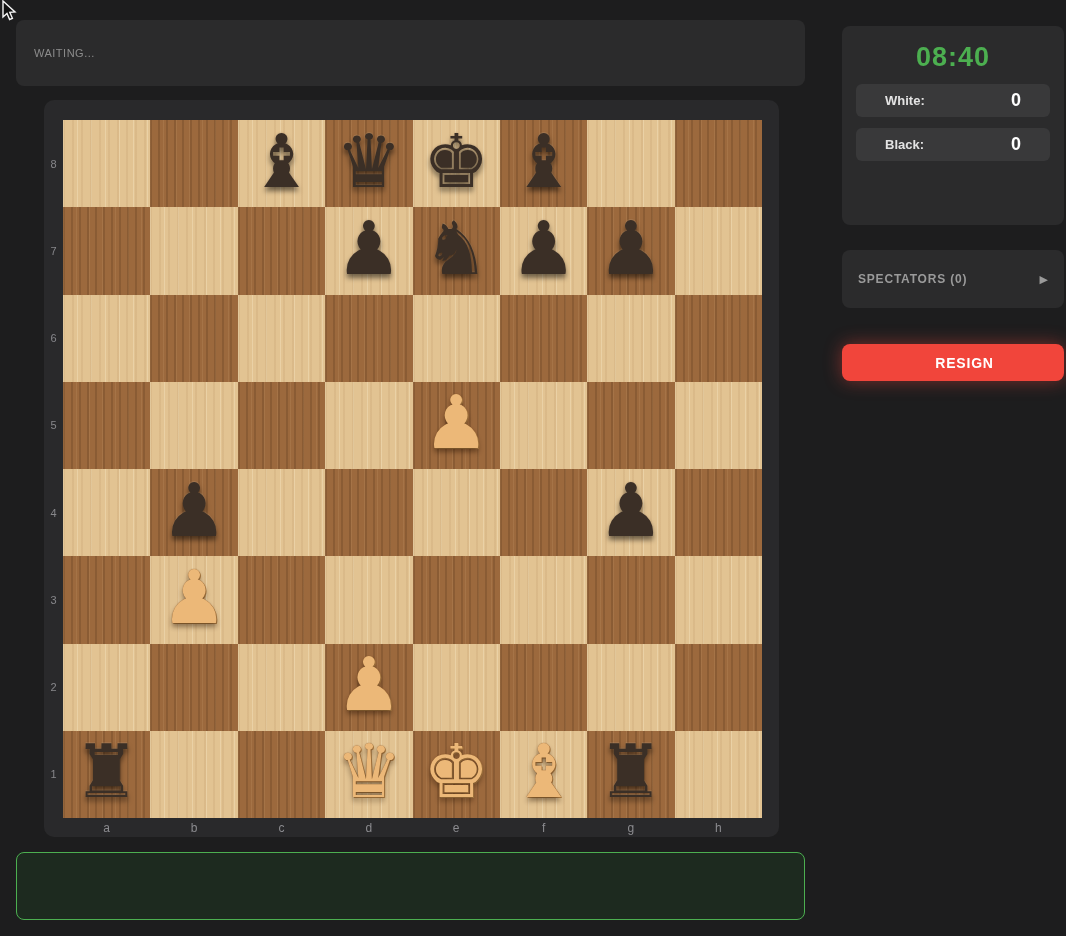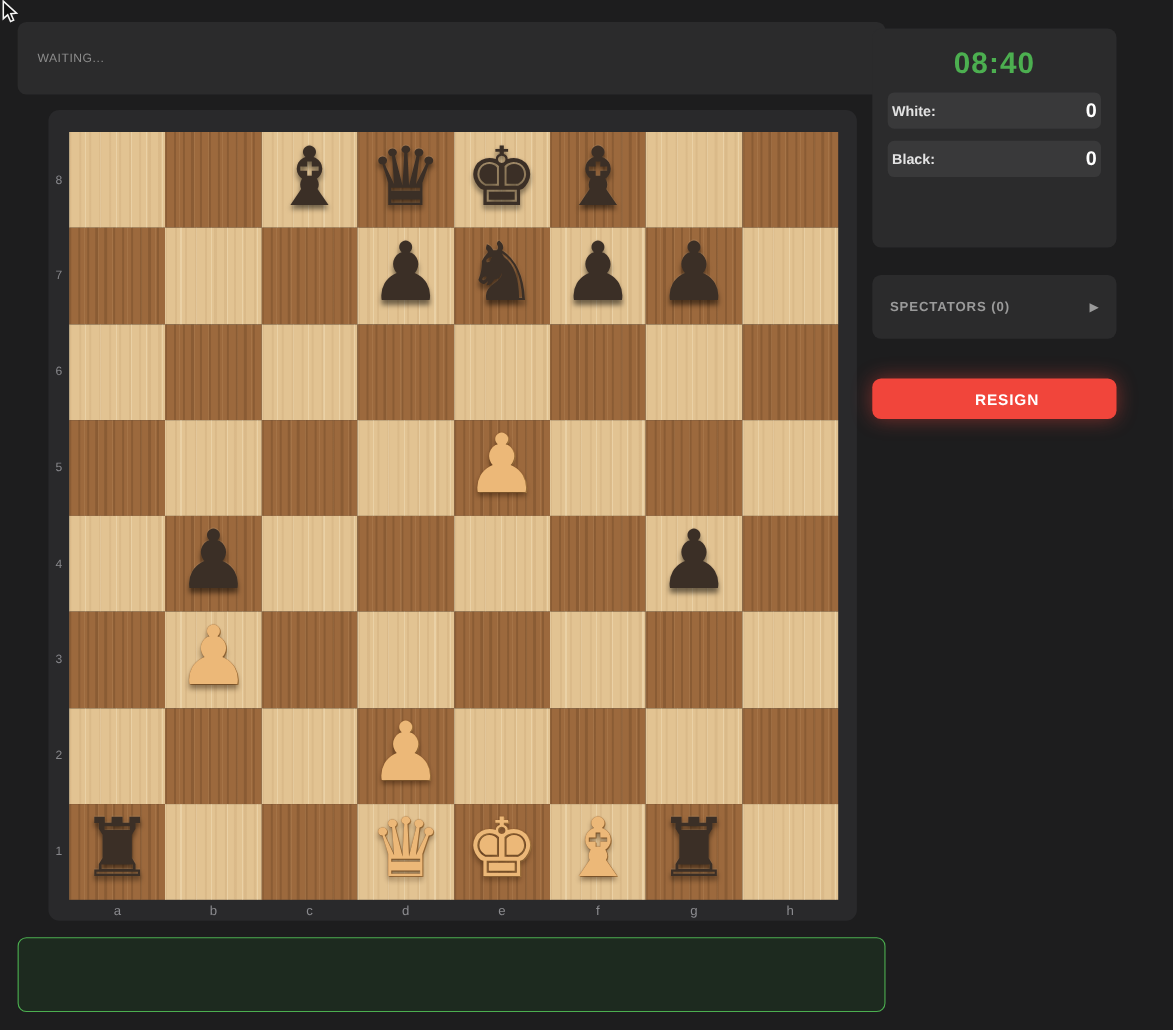--- a/index.html
+++ b/index.html
@@ -99,21 +99,21 @@
     position: absolute;
     left: 19px; top: 721px;
     width: 699px; height: 14px;
     display: grid; grid-template-columns: repeat(8, 1fr);
   }
   .file-labels div { text-align: center; color: #8b8b8f; font-size: 12px; }
 
   
   .side-panel {
     position: absolute;
-    left: 793px;
+    left: 842px;
     width: 222px;
   }
   .timer-panel {
     top: 26px;
     height: 199px;
     background: #2b2b2c;
     border-radius: 8px;
     padding: 14px 14px;
   }
   .timer {
@@ -134,21 +134,21 @@
     font-size: 13px;
     font-weight: bold;
     letter-spacing: 1px;
   }
   .score-row {
     margin-top: 11px;
     height: 33px;
     background: #39393a;
     border-radius: 6px;
     display: flex; align-items: center; justify-content: space-between;
-    padding: 0 4px;
+    padding: 0 29px;
   }
   .score-label { color: #e3e3e3; font-size: 13px; font-weight: bold; }
   .score-value { color: #ffffff; font-size: 18px; font-weight: bold; }
 
   .spectators-panel {
     top: 250px;
     height: 58px;
     background: #2b2b2c;
     border-radius: 8px;
     display: flex; align-items: center; justify-content: space-between;

